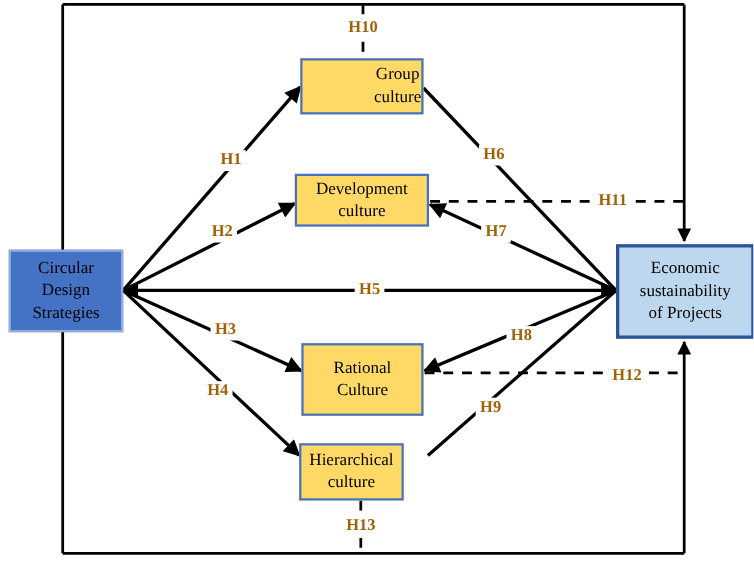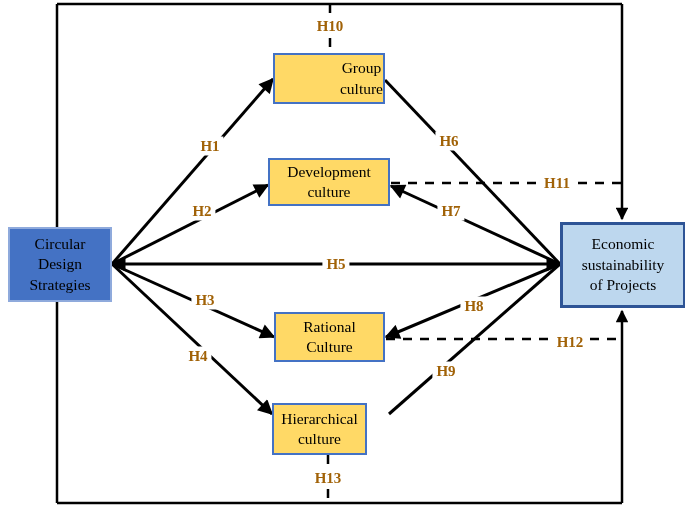--- a/index.html
+++ b/index.html
@@ -77,21 +77,21 @@
   <div class="node mediator" style="left:273px;top:53px;width:112px;height:51px;justify-content:flex-end;">
     <span class="node-label">Group
 culture</span>
   </div>
 
   <div class="node mediator" style="left:268px;top:158px;width:122px;height:48px;text-align:center;">
     <span class="node-label">Development
 culture</span>
   </div>
 
-  <div class="node mediator" style="left:274px;top:312px;width:111px;height:50px;">
+  <div class="node mediator" style="left:274px;top:312px;width:111px;height:66px;">
     <span class="node-label">Rational
 Culture</span>
   </div>
 
   <div class="node mediator" style="left:272px;top:403px;width:95px;height:52px;">
     <span class="node-label">Hierarchical
 culture</span>
   </div>
 
   <div class="node outcome" style="left:560px;top:222px;width:126px;height:86px;">

